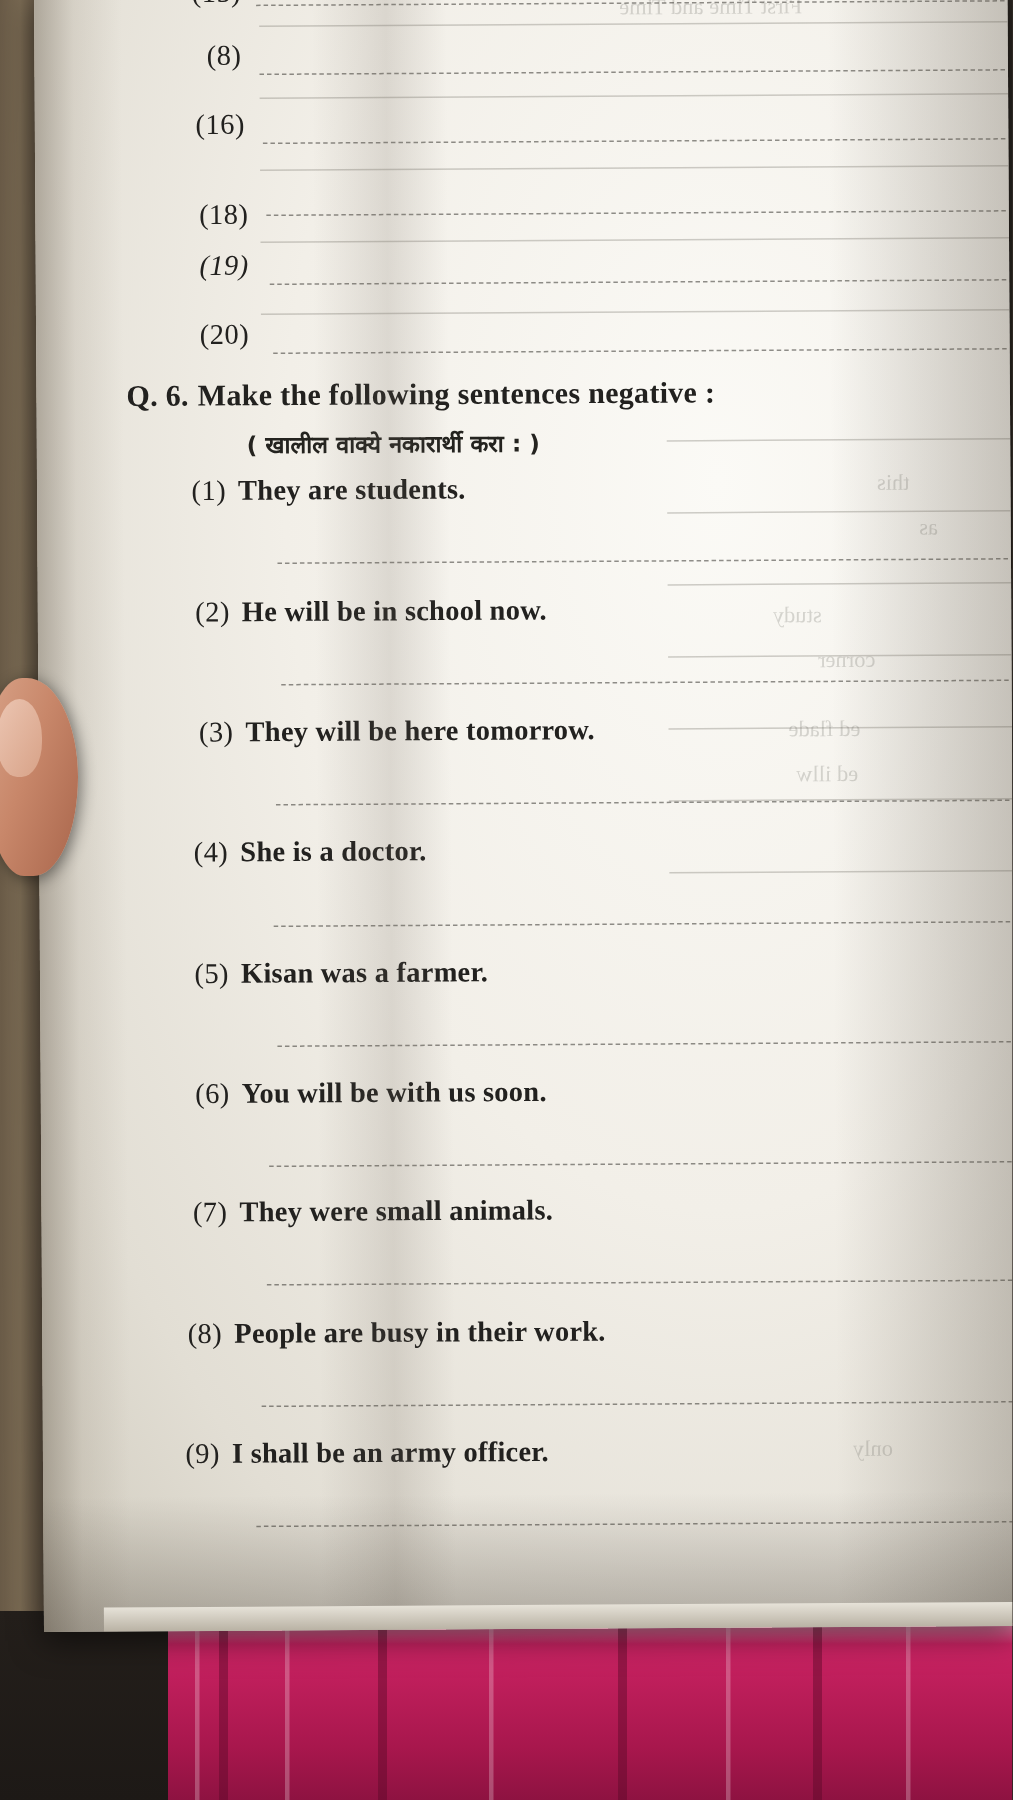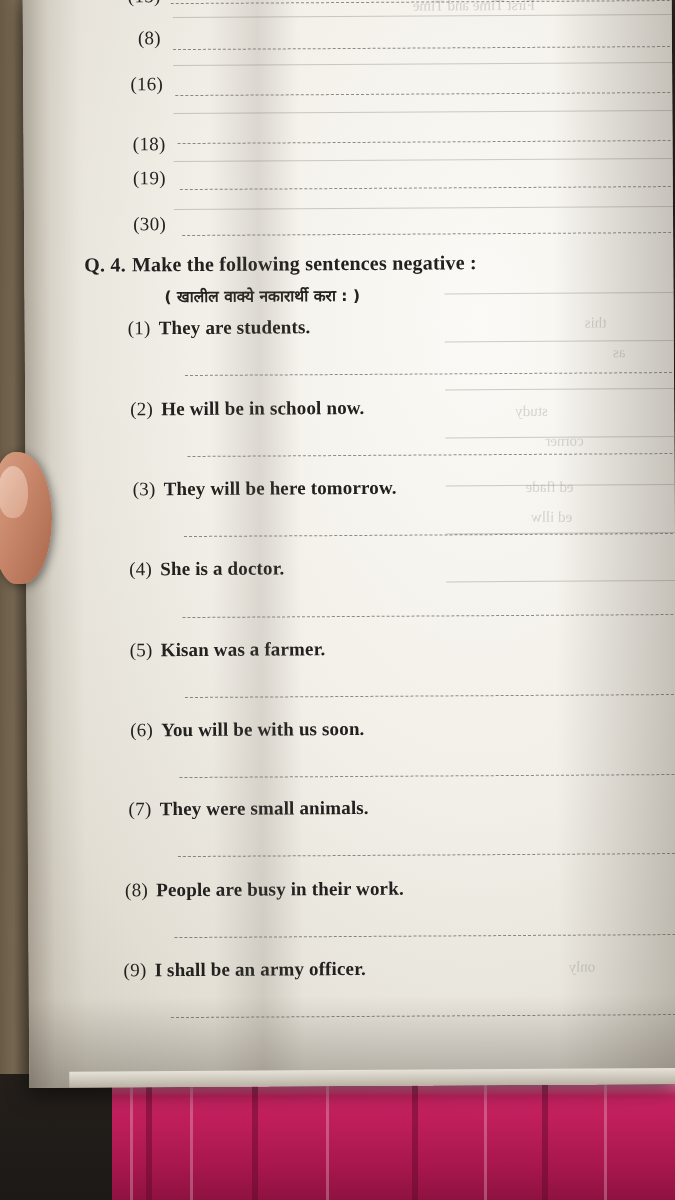--- a/index.html
+++ b/index.html
@@ -246,31 +246,31 @@
         <span class="num" style="width:48px;">(16)</span>
       </div>
       <div class="dash" style="left:152px; right:2px; top:100px;"></div>
 
       <div class="row" style="left:94px; top:126px;margin-top:12px;">
         <span class="num" style="width:48px;">(18)</span>
       </div>
       <div class="dash" style="left:154px; right:2px; top:148px;"></div>
 
       <div class="row" style="left:94px; top:172px;">
-        <span class="num" style="width:48px;">(19)</span>
+        <span class="num" style="width:48px;font-style:italic;">(19)</span>
       </div>
       <div class="dash" style="left:156px; right:2px; top:194px;"></div>
 
       <div class="row" style="left:94px; top:218px;">
-        <span class="num" style="width:48px;">(30)</span>
+        <span class="num" style="width:48px;">(20)</span>
       </div>
       <div class="dash" style="left:158px; right:2px; top:240px;"></div>
 
       <div class="qhead" style="left:60px; top:258px;">
-        <span class="qlabel">Q. 4.</span><span>Make the following sentences negative :</span>
+        <span class="qlabel">Q. 6.</span><span>Make the following sentences negative :</span>
       </div>
       <div class="marathi" style="left:140px; top:290px;">( खालील वाक्ये नकारार्थी करा : )</div>
 
       <div class="row" style="left:92px; top:322px;">
         <span class="num" style="width:34px;">(1)</span>
         <span class="txt" style="margin-left:8px;">They are students.</span>
       </div>
       <div class="dash" style="left:160px; right:2px; top:380px;"></div>
 
       <div class="row" style="left:94px; top:403px;">

